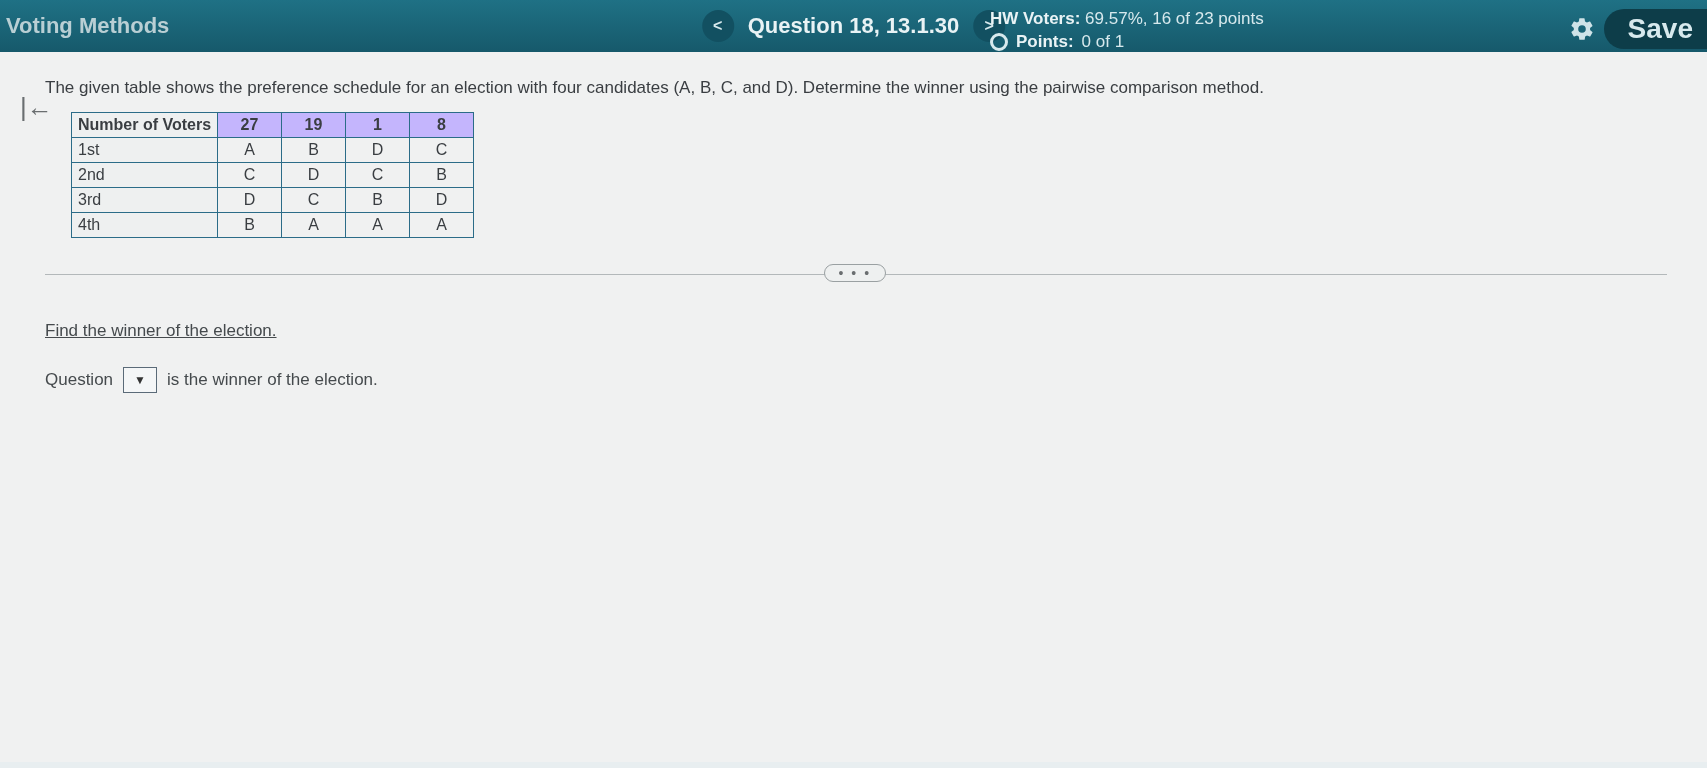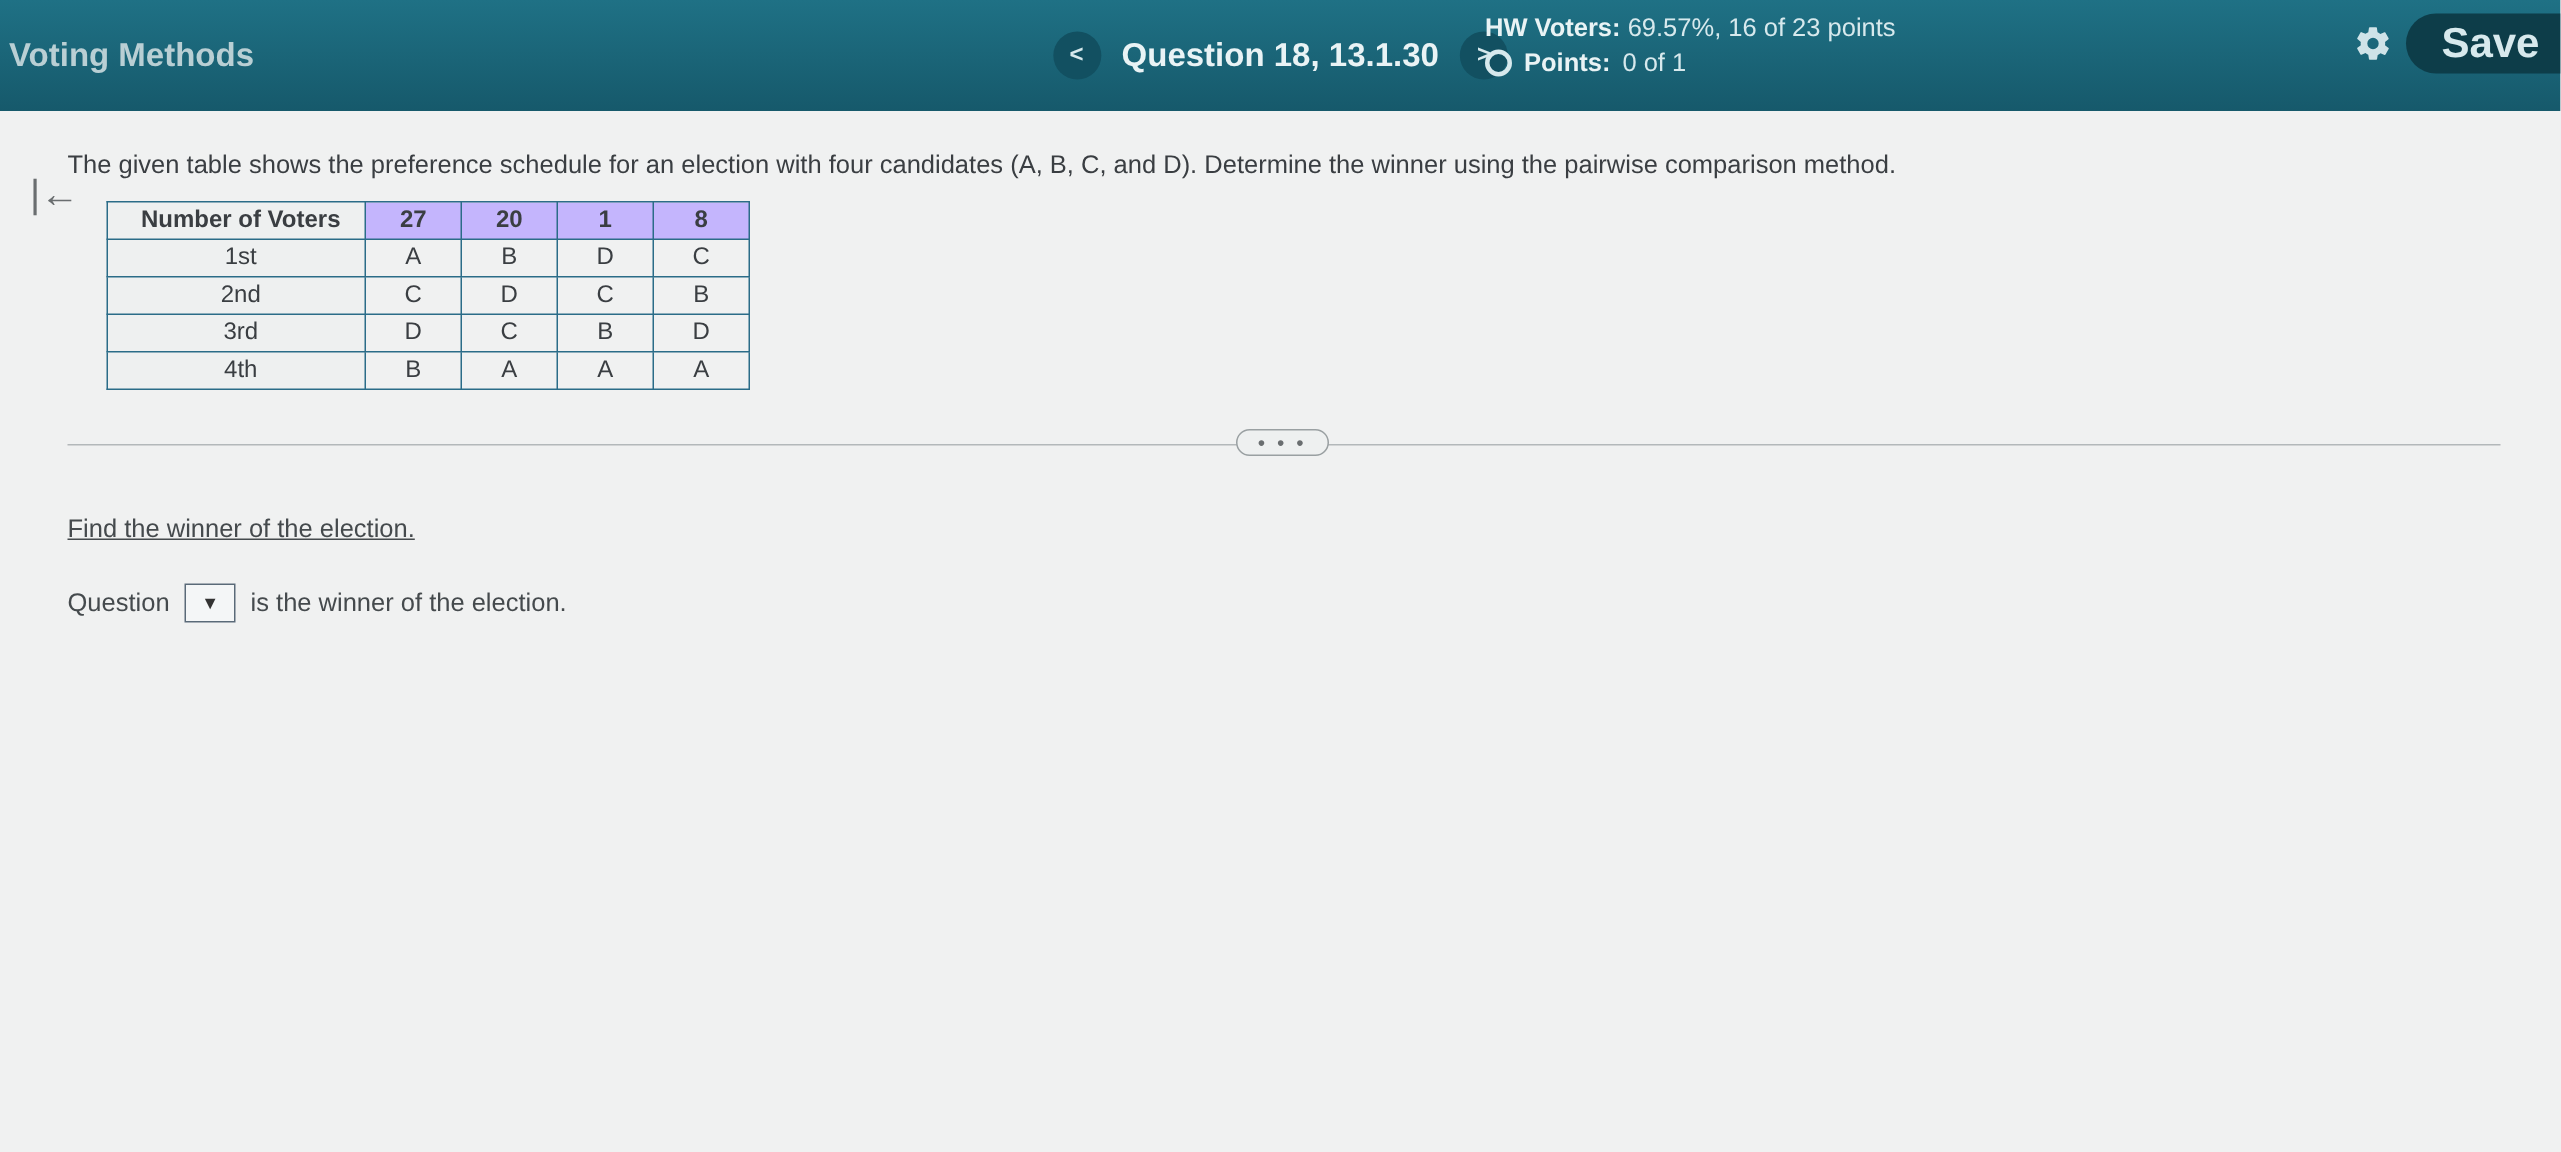--- a/index.html
+++ b/index.html
@@ -8,21 +8,21 @@
     background:#e8eef0;
     width:1707px;
     height:768px;
     overflow:hidden;
     position:relative;
   }
   
   .hdr{
     background:#1d6f82;
     background:linear-gradient(#1f7185,#16596b);
-    height:74px;
+    height:52px;
     display:flex;
     align-items:center;
     color:#cfe3e8;
     font-size:18px;
     position:relative;
     text-align:center;
   }
   .hdr .title{
     padding-left:6px;
     font-weight:bold;
@@ -116,24 +116,24 @@
   table.pref th, table.pref td{
     border:1px solid #2b6c88;
     padding:3px 0;
     text-align:center;
   }
   table.pref th{
     background:#c4b5fd;
     font-weight:bold;
   }
   table.pref .rowlabel{
-    text-align:center;
+    text-align:left;
     padding-left:6px;
     background:#eef0f0;
-    width:172px;
+    width:146px;
   }
   table.pref td.val, table.pref th.val{ width:64px; }
   
   .divider{
     position:relative;
     margin-top:36px;
     border-top:1px solid #b3b8ba;
     height:0;
   }
   .pill{
@@ -216,21 +216,21 @@
   </div>
 
   <div class="problem">
     <div class="prompt">The given table shows the preference schedule for an election with four candidates (A, B, C, and D). Determine the winner using the pairwise comparison method.</div>
 
     <table class="pref">
       <tbody>
           <tr>
         <th class="rowlabel">Number of Voters</th>
         <th class="val">27</th>
-        <th class="val">20</th>
+        <th class="val">19</th>
         <th class="val">1</th>
         <th class="val">8</th>
       </tr>
       <tr>
         <td class="rowlabel">1st</td>
         <td class="val">A</td>
         <td class="val">B</td>
         <td class="val">D</td>
         <td class="val">C</td>
       </tr>

